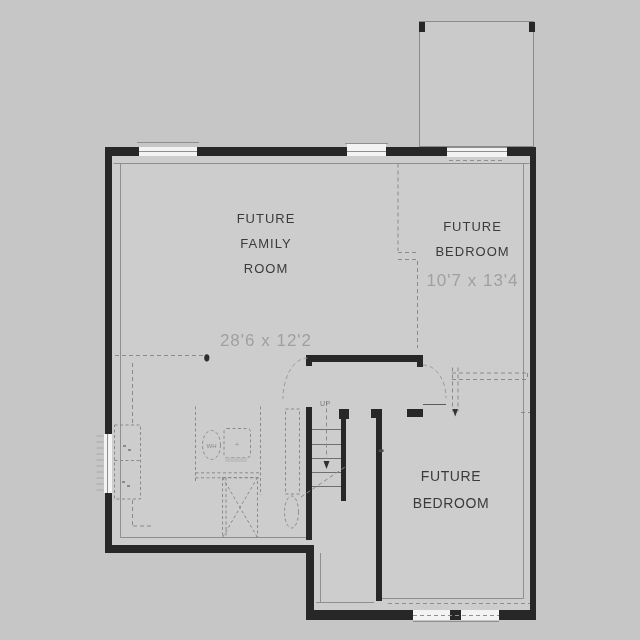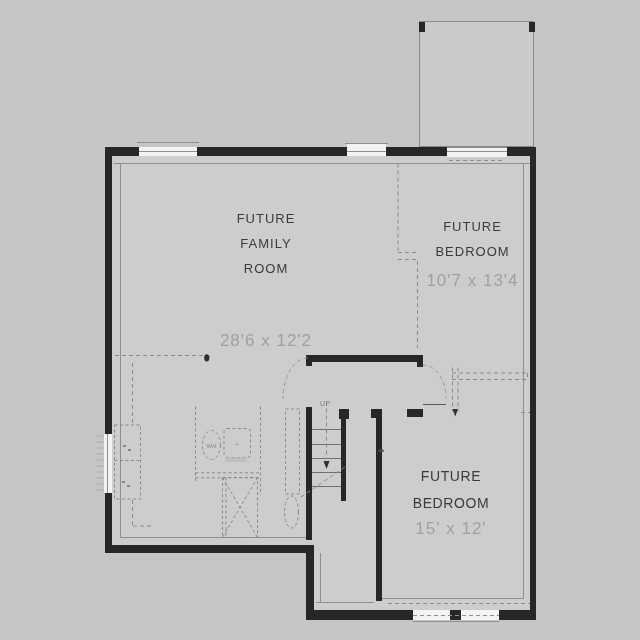--- a/index.html
+++ b/index.html
@@ -181,16 +181,15 @@
   <div class="txt" style="left:156px;top:235.5px;">FAMILY</div>
   <div class="txt" style="left:156px;top:260.5px;">ROOM</div>
   <div class="dim" style="left:156px;top:286px;margin-top:45px;">28'6 x 12'2</div>
 
   <div class="txt" style="left:362.5px;top:219px;">FUTURE</div>
   <div class="txt" style="left:362.5px;top:243.5px;">BEDROOM</div>
   <div class="dim" style="left:362.5px;top:271px;">10'7 x 13'4</div>
 
   <div class="txt" style="left:341px;top:467.5px;font-size:14px;letter-spacing:0.6px;">FUTURE</div>
   <div class="txt" style="left:341px;top:494.5px;font-size:14px;letter-spacing:0.6px;">BEDROOM</div>
-  <div class="dim" style="left:341px;top:518.5px;">15' x 12'</div>
 
   <div class="abs" style="left:320px;top:400px;font-size:7px;color:#7a7a7a;letter-spacing:0.5px;">UP</div>
 </div>
 
 </body></html>

